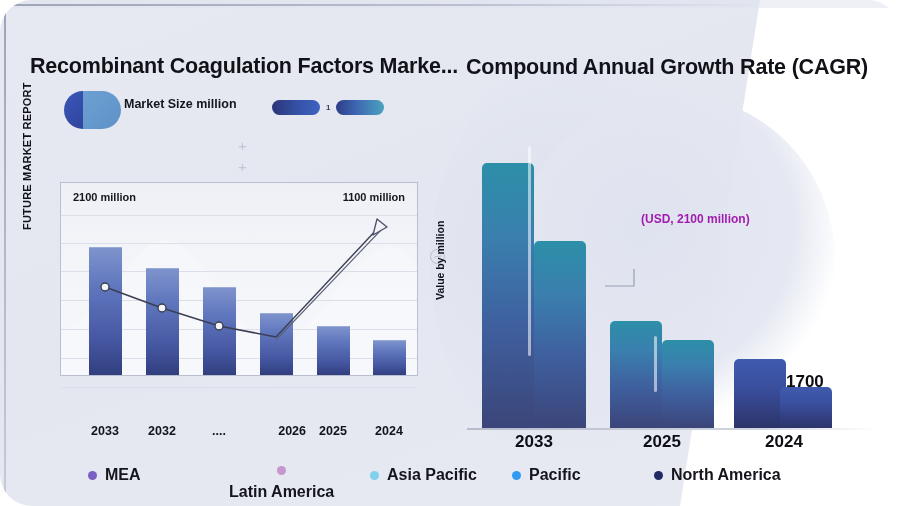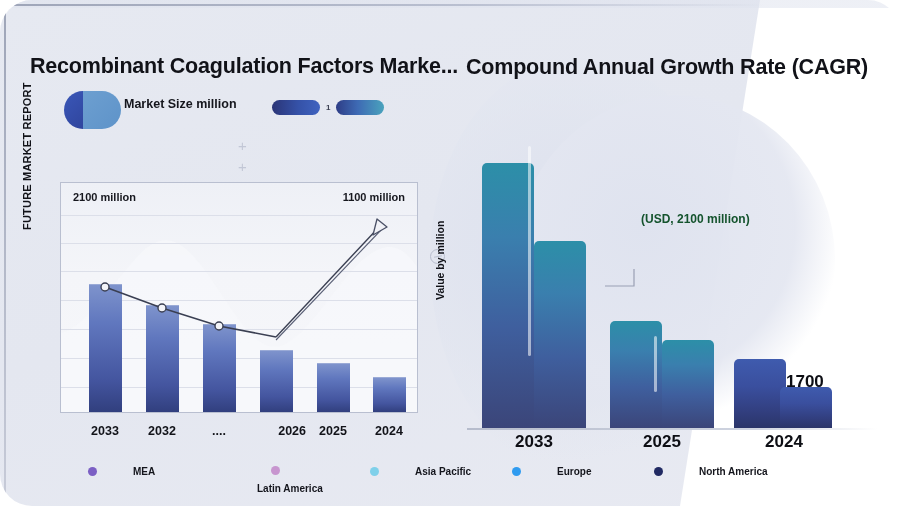--- a/index.html
+++ b/index.html
@@ -102,21 +102,21 @@
   }
 
   
   #left-axis-label {
     position:absolute; left:21px; top:230px;
     width:190px; transform:rotate(-90deg); transform-origin:left top;
     font-size:11px; font-weight:bold; color:#111218;
     letter-spacing:.2px; text-align:left;
   }
   #left-chart {
-    position:absolute; left:60px; top:182px; width:358px; height:231px;
+    position:absolute; left:60px; top:182px; width:358px; height:194px;
     background:linear-gradient(180deg,#eef0f6 0%, #f4f5f9 40%, #f6f7fa 100%);
     border:1px solid #b9bfd0;
   }
   .lc-grid { position:absolute; left:0; right:0; height:1px; background:#dcdfe9; }
   .lc-mountain {
     position:absolute; left:0; bottom:0; width:100%; height:100%;
     overflow:hidden; opacity:.85;
   }
   .lc-corner-left {
     position:absolute; left:12px; top:8px;
@@ -140,21 +140,21 @@
     font-size:12.5px; font-weight:bold; color:#121319;
   }
 
   
   #cagr-value {
     position:absolute; left:636px; top:166px;
     font-size:40px; font-weight:bold; color:#0c0d13; letter-spacing:-1px;
   }
   #cagr-unit {
     position:absolute; left:641px; top:212px;
-    font-size:12px; font-weight:bold; color:#14532d;
+    font-size:12px; font-weight:bold; color:#a21caf;
   }
   #right-axis-label {
     position:absolute; left:434px; top:300px;
     width:130px; transform:rotate(-90deg); transform-origin:left top;
     font-size:10.5px; font-weight:bold; color:#111218; text-align:left;
   }
   #right-chart { position:absolute; left:462px; top:140px; width:430px; height:290px; }
   .rc-baseline {
     position:absolute; left:5px; bottom:0; width:410px; height:2px;
     background:linear-gradient(90deg,#b6bccc,#cfd4e0 70%, rgba(210,215,226,0));
@@ -178,21 +178,21 @@
     position:absolute; top:0; width:120px; text-align:center;
     font-size:17px; font-weight:bold; color:#0d0e14;
   }
 
   
   #bottom-legend {
     position:absolute; left:88px; top:466px; width:720px; height:24px;
   }
   .bl-item { position:absolute; top:0; display:flex; align-items:center; gap:8px; }
   .bl-dot { width:9px; height:9px; border-radius:50%; }
-  .bl-text { font-size:10px; font-weight:bold; color:#14151c; white-space:nowrap;margin-left:28px; }
+  .bl-text { font-size:16px; font-weight:bold; color:#14151c; white-space:nowrap; }
 </style>
 </head>
 <body>
 
 <div id="stage">
 
   <div class="bg-white"></div>
   <div class="bg-panel"></div>
   <div class="bg-blob2"></div>
   <div class="bg-blob"></div>
@@ -320,21 +320,21 @@
     <div class="bl-item" style="left:141px;flex-direction:column;">
       <span class="bl-dot" style="background:#c795cf;"></span>
       <span class="bl-text">Latin America</span>
     </div>
     <div class="bl-item" style="left:282px;">
       <span class="bl-dot" style="background:#7fd0ea;"></span>
       <span class="bl-text">Asia Pacific</span>
     </div>
     <div class="bl-item" style="left:424px;">
       <span class="bl-dot" style="background:#2f9bf0;"></span>
-      <span class="bl-text">Europe</span>
+      <span class="bl-text">Pacific</span>
     </div>
     <div class="bl-item" style="left:566px;justify-content:center;">
       <span class="bl-dot" style="background:#212a63;"></span>
       <span class="bl-text">North America</span>
     </div>
   </div>
 
 </div>
 
 </body></html>

